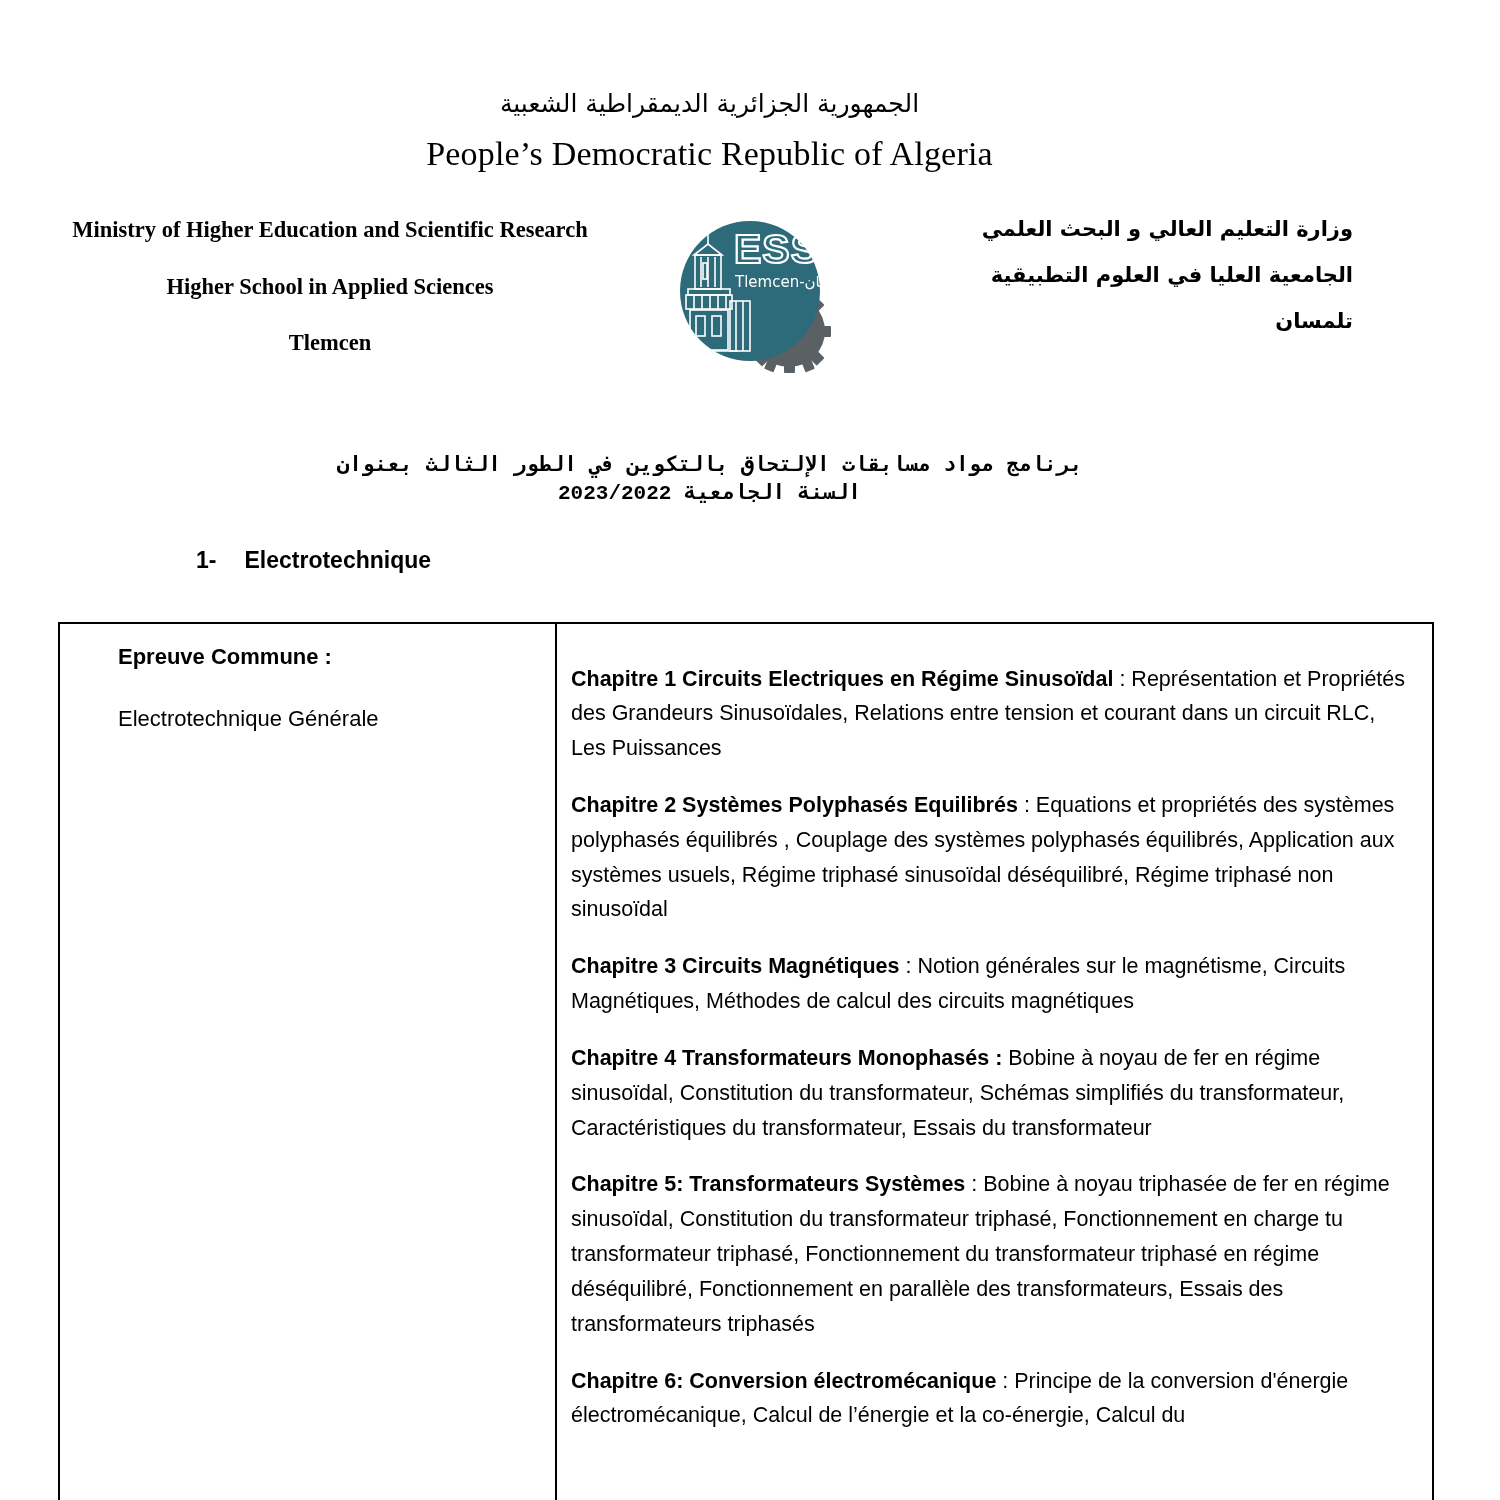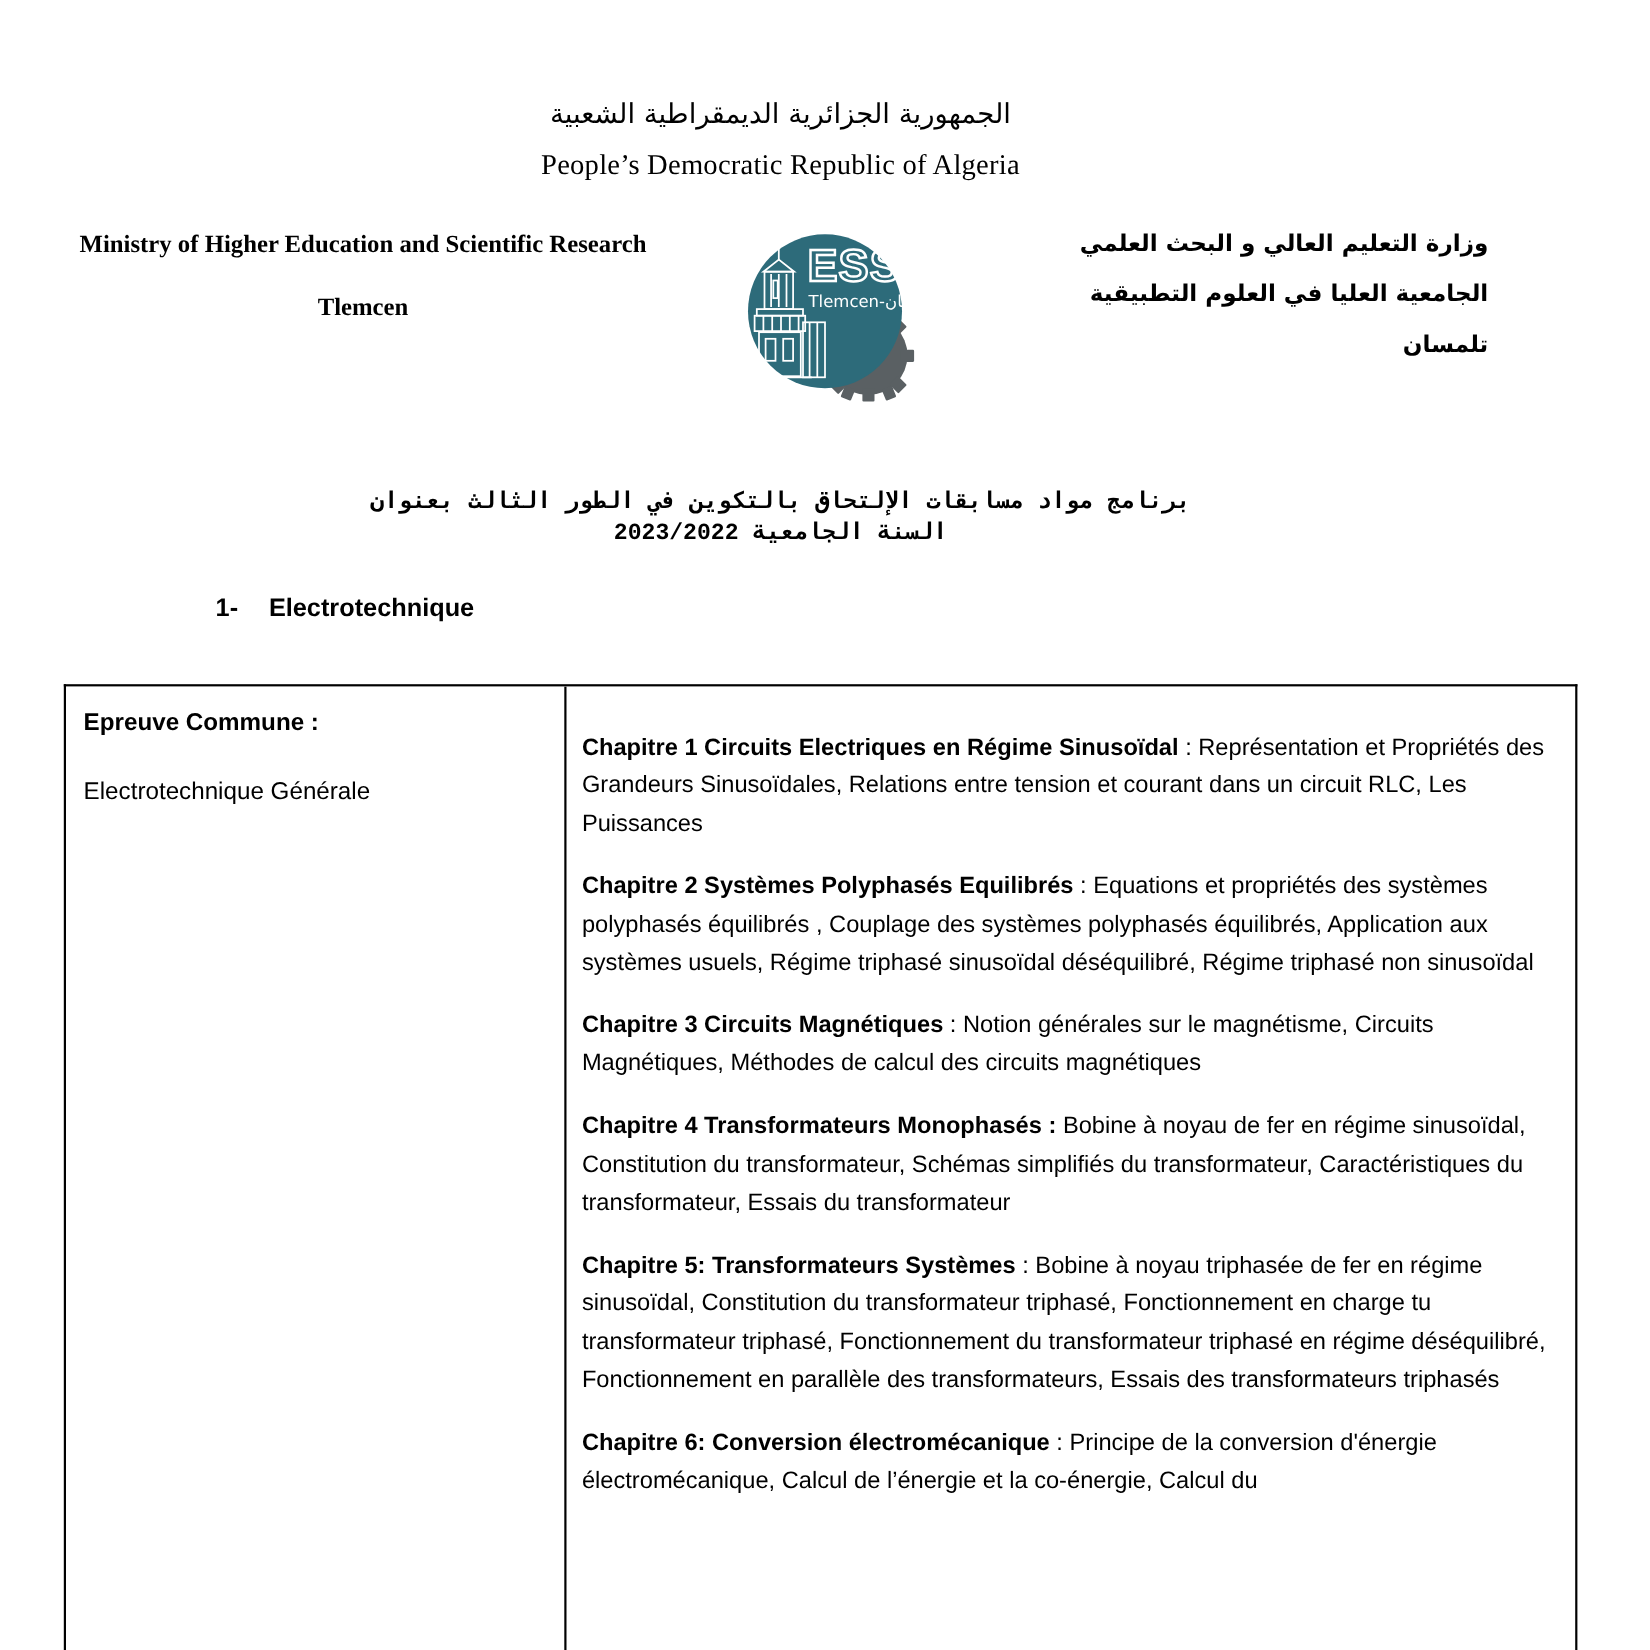--- a/index.html
+++ b/index.html
@@ -32,21 +32,21 @@
   }
   .arabic-state {
     font-family: "DejaVu Sans", sans-serif;
     font-size: 25px;
     line-height: 1.25;
     direction: rtl;
     color: #000;
   }
   .republic-en {
     font-family: "Liberation Serif", serif;
-    font-size: 26px;
+    font-size: 34px;
     margin-top: 16px;
     letter-spacing: 0.2px;
   }
 
   
   .inst-band {
     position: relative;
     margin-top: 46px;
     height: 175px;
   }
@@ -114,20 +114,21 @@
     position: absolute;
     left: 58px;
     top: 622px;
     width: 1376px;
     border: 2.5px solid #000;
     border-bottom: none;
     box-sizing: border-box;
     display: flex;
     height: 878px;
     overflow: hidden;
+    padding-left: 42px;
   }
   .col-left {
     width: 455px;
     border-right: 2.5px solid #000;
     box-sizing: border-box;
     padding: 18px 0 0 16px;
     flex: 0 0 455px;
   }
   .col-right {
     flex: 1 1 auto;
@@ -159,20 +160,21 @@
 
   <div class="header-top">
     <div class="arabic-state">الجمهورية الجزائرية الديمقراطية الشعبية</div>
     <div class="republic-en">People’s Democratic Republic of Algeria</div>
   </div>
 
   <div class="inst-band">
 
     <div class="inst-left">
       <div>Ministry of Higher Education and Scientific Research</div>
+      <div>Higher School in Applied Sciences</div>
       <div>Tlemcen</div>
     </div>
 
     <div class="logo-wrap">
       <svg class="logo-svg" width="160" height="172" viewBox="0 0 160 172">
 
         <g fill="#5a6063">
           <circle cx="117" cy="120" r="36"></circle>
           <g>
             <rect x="112" y="78" width="11" height="12" rx="1"></rect>

